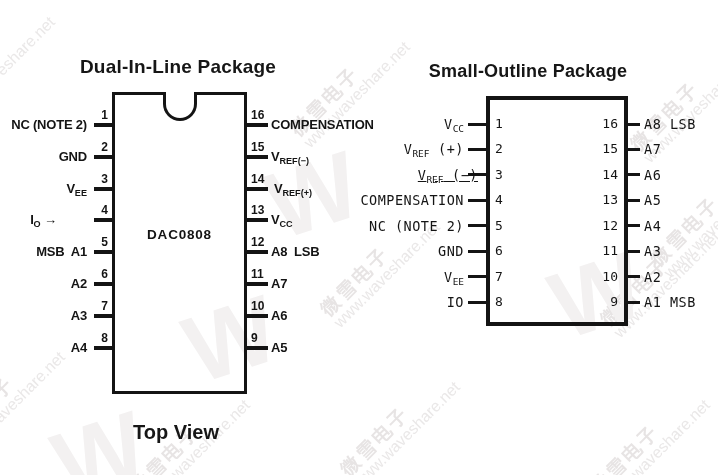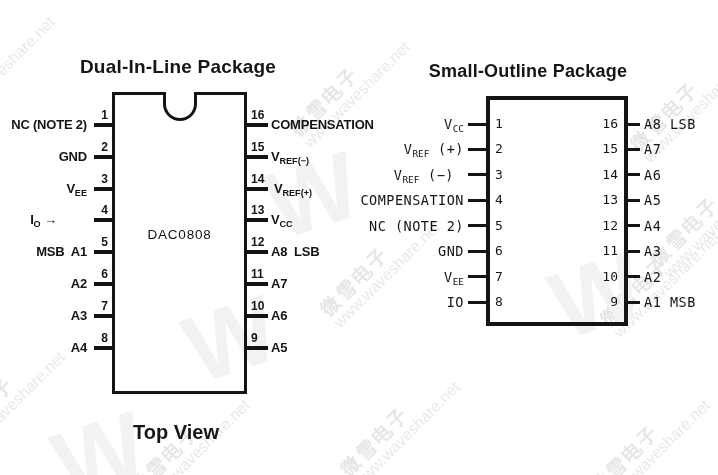--- a/index.html
+++ b/index.html
@@ -31,21 +31,21 @@
     position:absolute;left:112px;top:92px;width:135px;height:302px;
     border:3px solid #141414;box-sizing:border-box;background:transparent;
   }
   .dip-notch{
     position:absolute;left:163px;top:92px;width:34px;height:29px;
     box-sizing:border-box;background:#ffffff;
     border:3px solid #141414;border-top:none;border-radius:0 0 17px 17px;
   }
   .chip-name{
     position:absolute;left:112px;top:227px;width:135px;text-align:center;
-    font-weight:normal;font-size:13.5px;letter-spacing:0.8px;color:#141414;
+    font-weight:bold;font-size:13.5px;letter-spacing:0.8px;color:#141414;
   }
   .soic-body{
     position:absolute;left:486px;top:96px;width:142px;height:230px;
     border:4px solid #141414;box-sizing:border-box;background:transparent;
   }
   
   .pin-stub{position:absolute;background:#141414;}
   .dip-num{position:absolute;font-weight:bold;font-size:12px;color:#141414;}
   .dip-label{
     position:absolute;font-weight:bold;font-size:13px;color:#141414;
@@ -181,21 +181,21 @@
 
     <div id="soic-pins">
         <div class="pin-stub" style="left: 468px; top: 123px; width: 18px; height: 3px;"></div>
         <div class="soic-num" style="left: 495px; top: 116px; width: 30px; text-align: left;">1</div>
         <div class="soic-label" style="left: 306px; top: 116px; width: 158px; text-align: right;"><span>V</span><span class="sub">CC</span></div>
         <div class="pin-stub" style="left: 468px; top: 148px; width: 18px; height: 3px;"></div>
         <div class="soic-num" style="left: 495px; top: 141px; width: 30px; text-align: left;">2</div>
         <div class="soic-label" style="left: 306px; top: 141px; width: 158px; text-align: right;"><span>V</span><span class="sub">REF</span><span> (+)</span></div>
         <div class="pin-stub" style="left: 468px; top: 173px; width: 18px; height: 3px;"></div>
         <div class="soic-num" style="left: 495px; top: 167px; width: 30px; text-align: left;">3</div>
-        <div class="soic-label" style="left: 296px; top: 167px; width: 158px; text-align: right;"><span>V</span><span class="sub">REF</span><span> (−)</span></div>
+        <div class="soic-label" style="left: 320px; top: 167px; width: 158px; text-align: right; text-decoration: underline;"><span>V</span><span class="sub">REF</span><span> (−)</span></div>
         <div class="pin-stub" style="left: 468px; top: 199px; width: 18px; height: 3px;"></div>
         <div class="soic-num" style="left: 495px; top: 192px; width: 30px; text-align: left;">4</div>
         <div class="soic-label" style="left: 306px; top: 192px; width: 158px; text-align: right;"><span>COMPENSATION</span></div>
         <div class="pin-stub" style="left: 468px; top: 224px; width: 18px; height: 3px;"></div>
         <div class="soic-num" style="left: 495px; top: 218px; width: 30px; text-align: left;">5</div>
         <div class="soic-label" style="left: 306px; top: 218px; width: 158px; text-align: right;"><span>NC (NOTE 2)</span></div>
         <div class="pin-stub" style="left: 468px; top: 250px; width: 18px; height: 3px;"></div>
         <div class="soic-num" style="left: 495px; top: 243px; width: 30px; text-align: left;">6</div>
         <div class="soic-label" style="left: 306px; top: 243px; width: 158px; text-align: right;"><span>GND</span></div>
         <div class="pin-stub" style="left: 468px; top: 275px; width: 18px; height: 3px;"></div>

